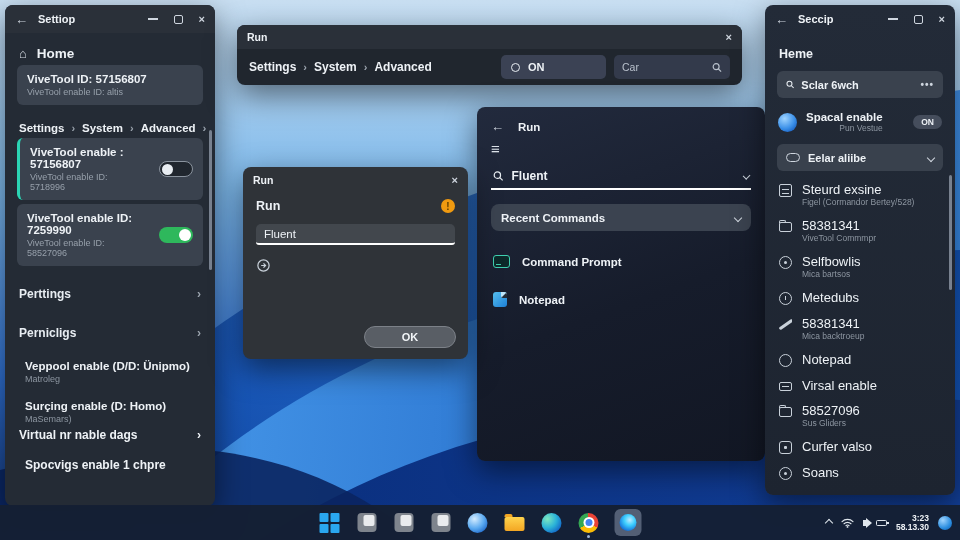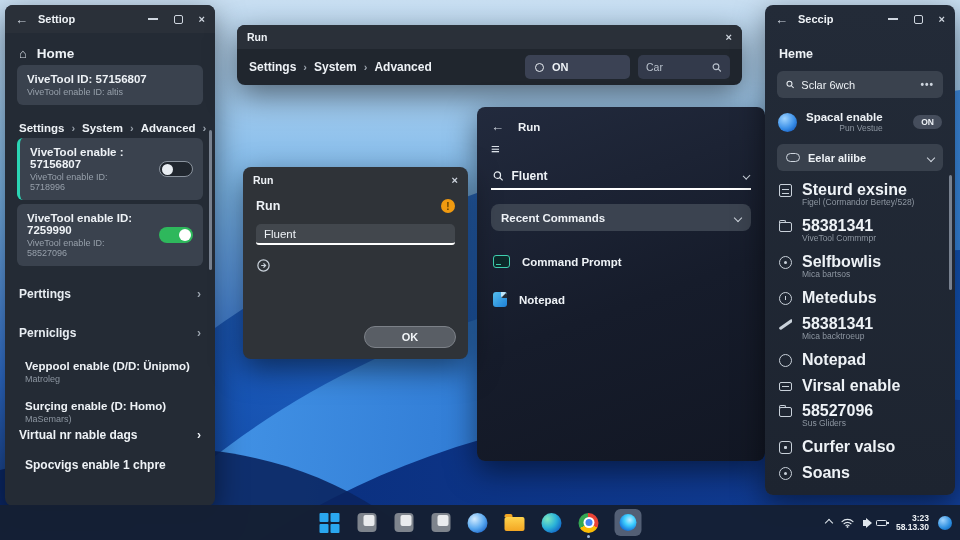--- a/index.html
+++ b/index.html
@@ -55,21 +55,21 @@
   .ditem .sub{font-size:9px;color:#8d96a1;margin-top:2px;}
   .frow{display:flex;align-items:center;justify-content:space-between;padding:0 14px;margin-top:4px;font-size:12px;font-weight:bold;}
   .frow2{padding:0 20px;margin-top:16px;font-size:12px;font-weight:bold;}
 
   
   .top-window{left:237px;top:25px;width:505px;height:60px;background:#20262e;}
   .top-window .titlebar{background:#2a3039;height:24px;border-radius:8px 8px 0 0;font-size:10.5px;}
   .tw-body{display:flex;align-items:center;gap:8px;height:36px;padding:0 12px;font-size:12px;}
   .tw-pill{margin-left:auto;display:flex;align-items:center;gap:8px;width:105px;height:24px;padding:0 10px;background:#3b4254;border-radius:5px;font-size:11px;font-weight:bold;}
   .tw-pill .ring{width:9px;height:9px;border:1.5px solid #e8edf2;border-radius:50%;}
-  .tw-search{display:flex;align-items:center;width:92px;height:24px;padding:0 8px;background:#333a4b;border-radius:5px;font-size:10.5px;color:#b9c1cc;}
+  .tw-search{display:flex;align-items:center;width:116px;height:24px;padding:0 8px;background:#333a4b;border-radius:5px;font-size:10.5px;color:#b9c1cc;}
   .tw-search input{color:#b9c1cc;}
 
   
   .dialog{left:243px;top:167px;width:225px;height:192px;background:#2f3338;}
   .dialog .titlebar{height:26px;font-size:10.5px;background:transparent;}
   .dlg-body{padding:6px 13px 0;}
   .dlg-labelrow{display:flex;align-items:center;justify-content:space-between;}
   .dlg-label{font-size:12.5px;font-weight:bold;}
   .warn{width:14px;height:14px;border-radius:50%;background:#f09a10;color:#5c3c00;font-size:10px;font-weight:bold;display:flex;align-items:center;justify-content:center;}
   .dlg-input{margin-top:11px;height:21px;background:#42474d;border-radius:5px 5px 3px 3px;border-bottom:2px solid #fff;display:flex;align-items:center;padding:0 8px;font-size:11.5px;}
@@ -98,21 +98,21 @@
   .rp-search .more{margin-left:auto;color:#cfd6df;letter-spacing:1px;font-size:10px;}
   .rp-feature{display:flex;align-items:center;gap:9px;padding:0 13px;margin-top:13px;text-align:right;}
   .rp-feature .ficon{width:19px;height:19px;border-radius:50%;background:radial-gradient(circle at 35% 30%,#9fd4ff,#3a8fe8 55%,#1255b8 90%);flex:none;}
   .rp-feature .t{font-size:11.5px;font-weight:bold;}
   .rp-feature .sub{font-size:8.5px;color:#8d96a1;}
   .rp-badge{margin-left:auto;background:#454d5c;border-radius:8px;padding:2px 8px;font-size:8.5px;font-weight:bold;}
   .rp-drop{margin:11px 12px 0;height:27px;background:#39414d;border-radius:6px;display:flex;align-items:center;gap:8px;padding:0 9px;font-size:11px;font-weight:bold;}
   .rp-drop .tgl{width:14px;height:9px;border:1.3px solid #cfd6df;border-radius:5px;flex:none;}
   .rp-drop .chv{margin-left:auto;color:#cfd6df;}
   .rp-item{display:flex;align-items:flex-start;gap:10px;padding:0 14px;margin-top:13px;}
-  .rp-item .t{font-size:16px;font-weight:bold;line-height:12px;}
+  .rp-item .t{font-size:13px;font-weight:normal;line-height:12px;}
   .rp-item .sub{font-size:8.5px;color:#8d96a1;margin-top:1px;}
   .ric{width:13px;height:13px;flex:none;margin-top:0;position:relative;color:#c9d1da;}
   .ric.doc{border:1.3px solid currentColor;border-radius:2px;background:repeating-linear-gradient(180deg,transparent 0 2.5px,currentColor 2.5px 3.5px) center/7px 8px no-repeat;}
   .ric.folder{border:1.3px solid currentColor;border-radius:2px;height:10px;margin-top:2px;}
   .ric.folder::before{content:"";position:absolute;top:-3px;left:-1px;width:5px;height:2px;border:1.3px solid currentColor;border-bottom:none;border-radius:2px 2px 0 0;}
   .ric.target{border:1.3px solid currentColor;border-radius:50%;}
   .ric.target::after{content:"";position:absolute;left:3.5px;top:3.5px;width:3.5px;height:3.5px;border-radius:50%;background:currentColor;}
   .ric.clock{border:1.3px solid currentColor;border-radius:50%;}
   .ric.clock::after{content:"";position:absolute;left:5px;top:2.5px;width:1.3px;height:4px;background:currentColor;}
   .ric.pencil{overflow:hidden;}
@@ -347,21 +347,21 @@
       </span>
     </div>
     <div class="rp-home">
       <span>Heme</span>
     </div>
     <div class="rp-search">
       <svg width="11" height="11" viewBox="0 0 12 12">
           <circle cx="5" cy="5" r="3.6" fill="none" stroke="#e8edf2" stroke-width="1.5"></circle>
           <line x1="7.8" y1="7.8" x2="11" y2="11" stroke="#e8edf2" stroke-width="1.5"></line>
         </svg>
-      <input class="flat" readonly="" style="font-weight: normal;" value="Sclar 6wch">
+      <input class="flat" readonly="" style="font-weight: bold;" value="Sclar 6wch">
       <span class="more">•••</span>
     </div>
     <div class="rp-feature">
       <span class="ficon"></span>
       <span>
         <div class="t">Spacal enable</div>
         <div class="sub">Pun Vestue</div>
       </span>
       <span class="rp-badge">ON</span>
     </div>

